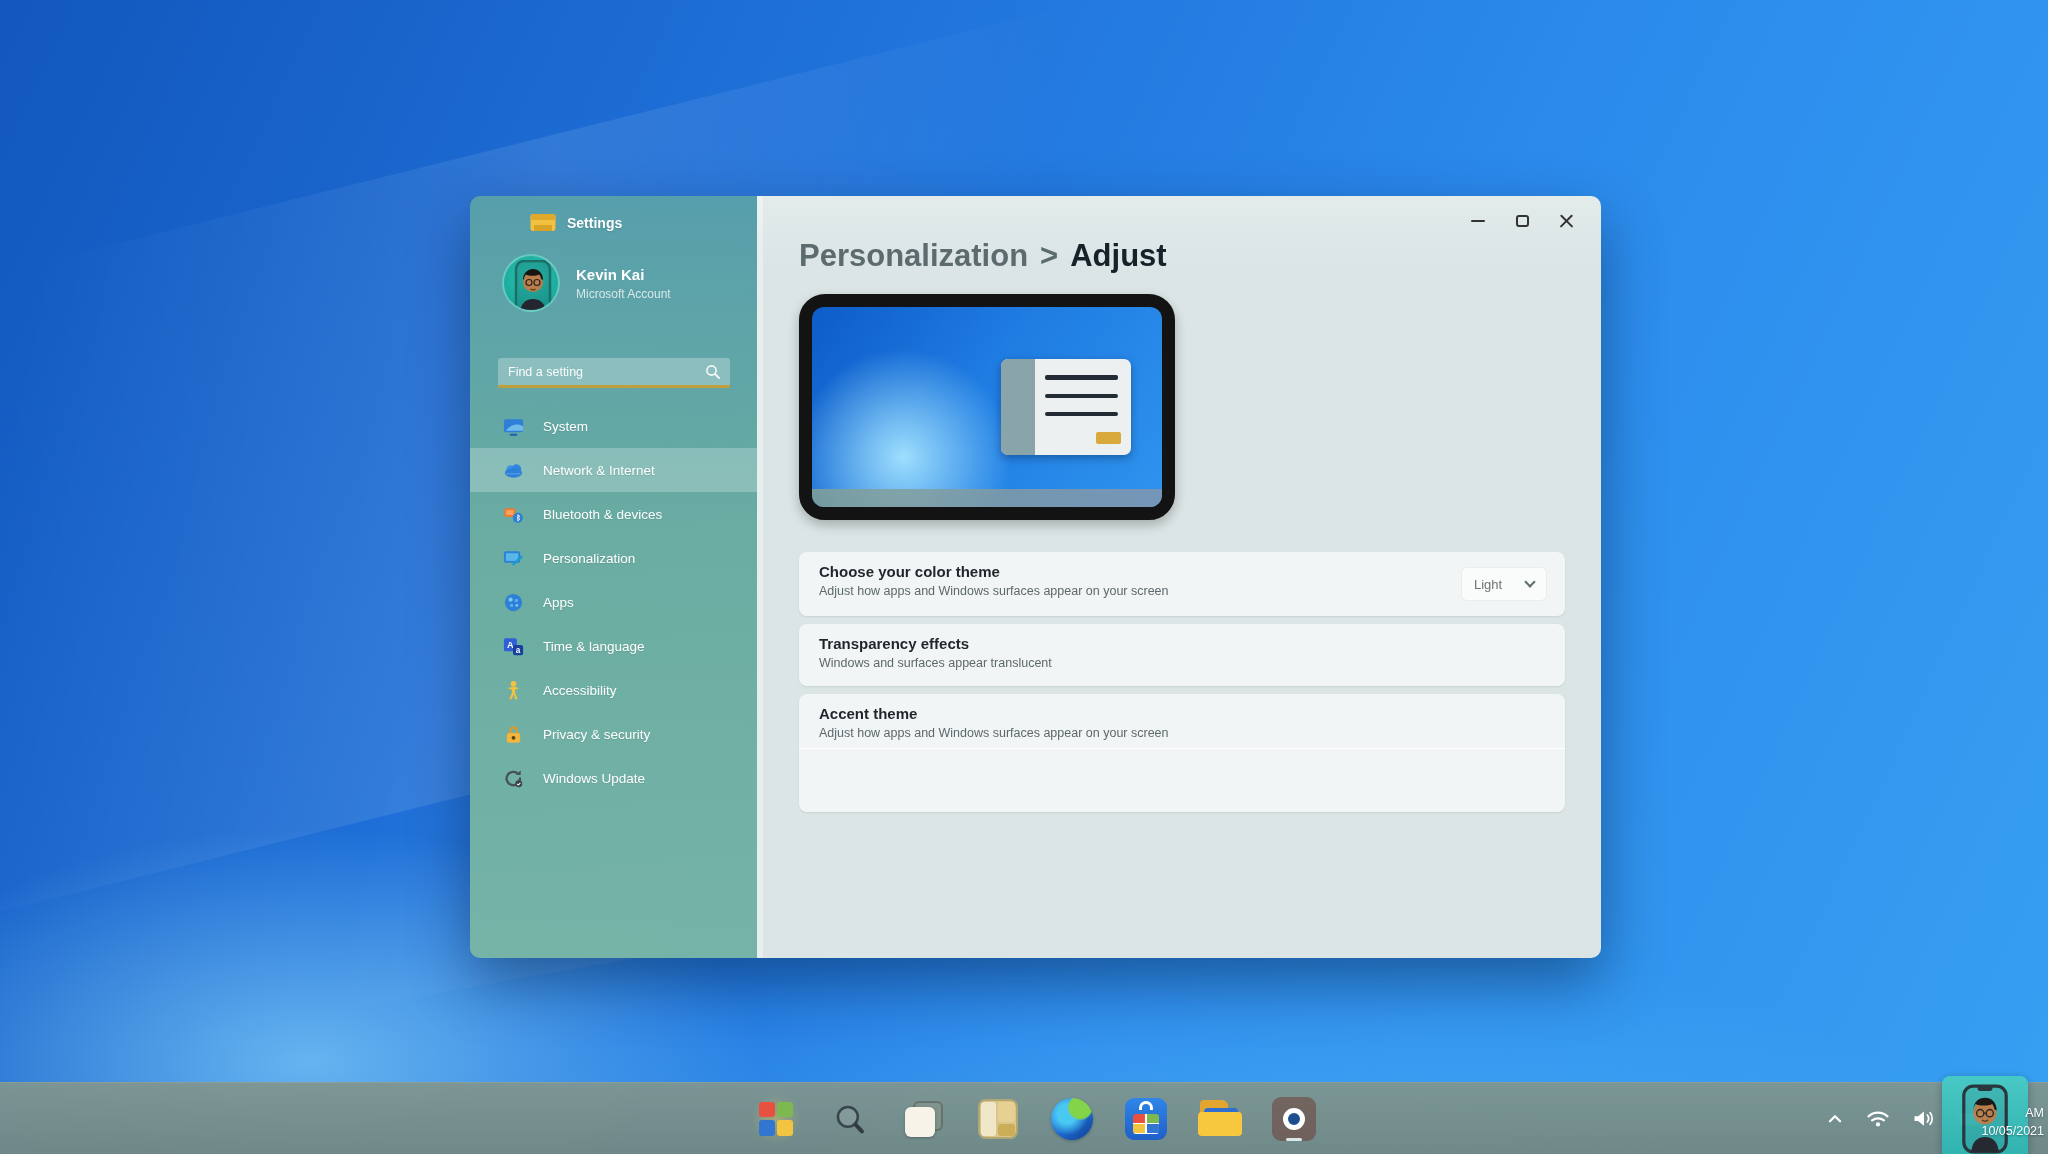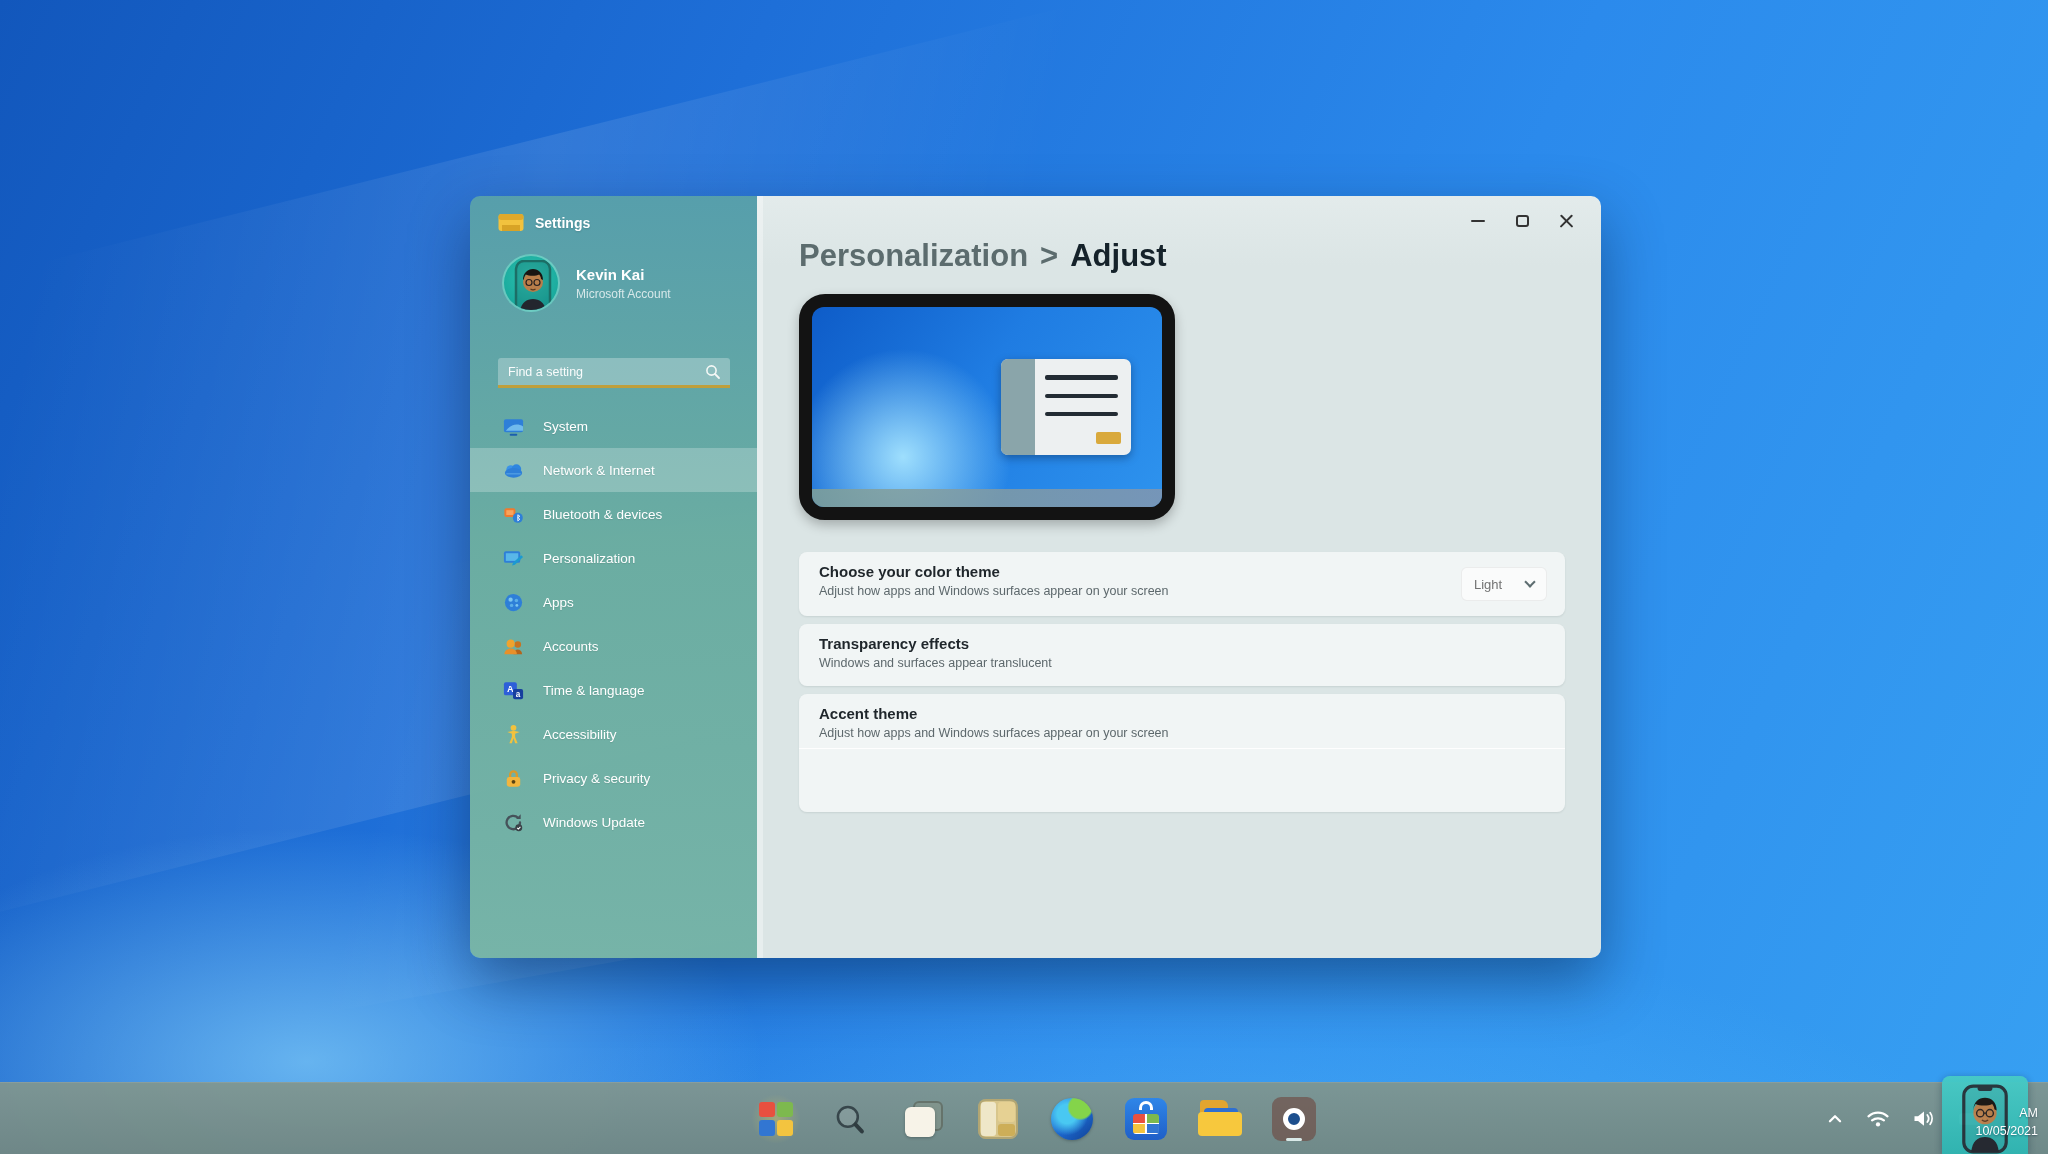--- a/index.html
+++ b/index.html
@@ -26,20 +26,21 @@
   .window {
     position:absolute; left:470px; top:196px; width:1131px; height:762px;
     border-radius:10px; overflow:hidden; display:flex;
     box-shadow:0 24px 60px rgba(0,25,60,.45);
   }
 
   
   .sidebar {
     width:287px; flex:none; position:relative; color:#fff;
     background:linear-gradient(180deg, rgba(88,160,170,.97) 0%, rgba(108,174,160,.97) 45%, rgba(120,181,166,.97) 100%);
+    padding-left:32px;
   }
   .app-title { display:flex; align-items:center; gap:11px; padding:16px 0 0 28px; }
   .app-title .ticon { width:26px; height:21px; display:block; }
   .app-title .tlabel { font-size:14px; font-weight:bold; text-shadow:0 1px 2px rgba(0,0,0,.15); }
 
   .account { position:absolute; left:32px; top:58px; display:flex; align-items:center; gap:16px; }
   .avatar {
     width:58px; height:58px; border-radius:50%; overflow:hidden; flex:none;
     background:radial-gradient(circle at 50% 40%, #2fc3b0 0%, #17a79b 80%);
     border:2px solid rgba(255,255,255,.35); position:relative;
@@ -197,21 +198,21 @@
     display:flex; align-items:center; justify-content:center; }
   .circleapp-ring { width:22px; height:22px; border-radius:50%; border:5px solid #fff; background:#1d4f8e; }
   .tb-indicator { position:absolute; bottom:1px; left:50%; transform:translateX(-50%);
     width:16px; height:3px; border-radius:2px; background:#d9e9e8; }
 
   .tb-search svg, .tray svg { display:block; }
 
   .tray { position:absolute; right:62px; top:0; height:100%; display:flex; align-items:center; gap:22px; }
   .tray-item { display:flex; align-items:center; justify-content:center; cursor:default; }
 
-  .clock { position:absolute; right:10px; bottom:14px; z-index:30; text-align:right;
+  .clock { position:absolute; right:4px; bottom:14px; z-index:30; text-align:right;
     color:#fff; font-size:12.5px; line-height:1.45; text-shadow:0 1px 2px rgba(0,30,50,.45); }
 
   .peek-widget { position:absolute; right:20px; bottom:0; width:86px; height:78px; z-index:20;
     background:linear-gradient(180deg,#47cac6,#2fb5b2); border-radius:8px 8px 0 0;
     box-shadow:0 2px 8px rgba(0,30,50,.35); display:flex; align-items:flex-end; justify-content:center;
     opacity:.96; }
 </style>
 </head>
 <body>
 
@@ -302,29 +303,20 @@
         <svg class="nav-icon" viewBox="0 0 24 24">
           <circle cx="12" cy="12" r="9" fill="#2e7fd8"></circle>
           <circle cx="9" cy="9" r="2.2" fill="#7cc6f0"></circle>
           <circle cx="15" cy="10" r="1.8" fill="#5aaee8"></circle>
           <circle cx="10" cy="15" r="1.8" fill="#5aaee8"></circle>
           <circle cx="15.5" cy="15" r="1.5" fill="#7cc6f0"></circle>
         </svg>
         <span class="nav-label">Apps</span>
       </div>
 
-      <div class="nav-item">
-        <svg class="nav-icon" viewBox="0 0 24 24">
-          <circle cx="16.5" cy="10" r="3.4" fill="#c9731f"></circle>
-          <path d="M12 20c.3-3.2 2.3-4.8 4.5-4.8 2.1 0 4.2 1.6 4.5 4.8z" fill="#b5641a"></path>
-          <circle cx="9" cy="9" r="4.2" fill="#f0a32e"></circle>
-          <path d="M2.5 20c0-3.8 3.2-5.8 6.5-5.8s6.5 2 6.5 5.8z" fill="#e8902a"></path>
-        </svg>
-        <span class="nav-label">Accounts</span>
-      </div>
 
       <div class="nav-item">
         <svg class="nav-icon" viewBox="0 0 24 24">
           <rect x="2" y="3.5" width="13.5" height="13.5" rx="2" fill="#2e5fd8"></rect>
           <text x="8.7" y="14" font-size="10" fill="#ffffff" text-anchor="middle" font-weight="bold" font-family="sans-serif">A</text>
           <rect x="11.5" y="10.5" width="10.5" height="10.5" rx="2" fill="#173f9e"></rect>
           <text x="16.8" y="18.6" font-size="8.5" fill="#ffffff" text-anchor="middle" font-weight="bold" font-family="sans-serif">a</text>
         </svg>
         <span class="nav-label">Time &amp; language</span>
       </div>

